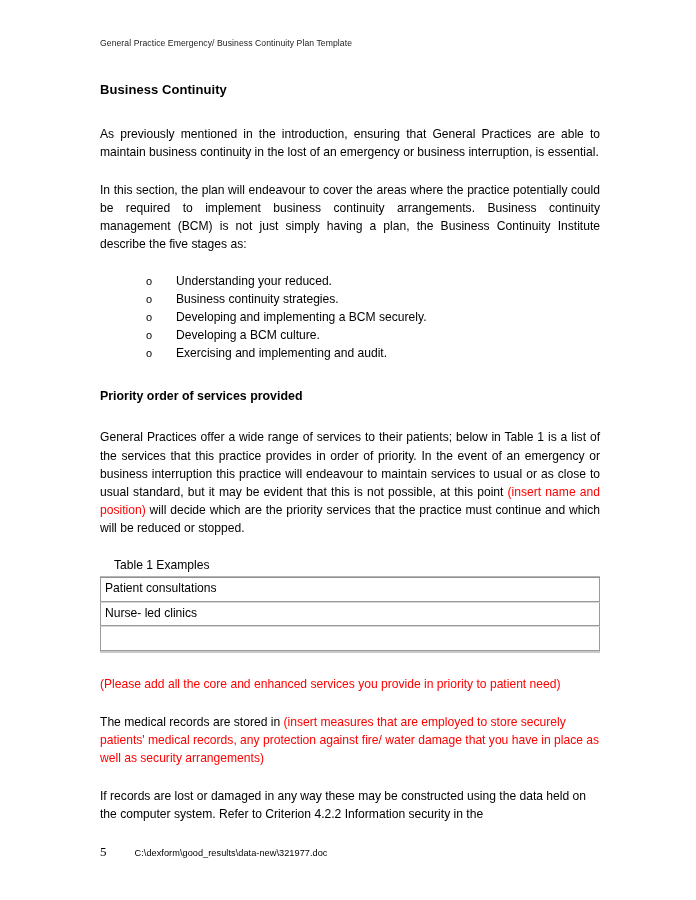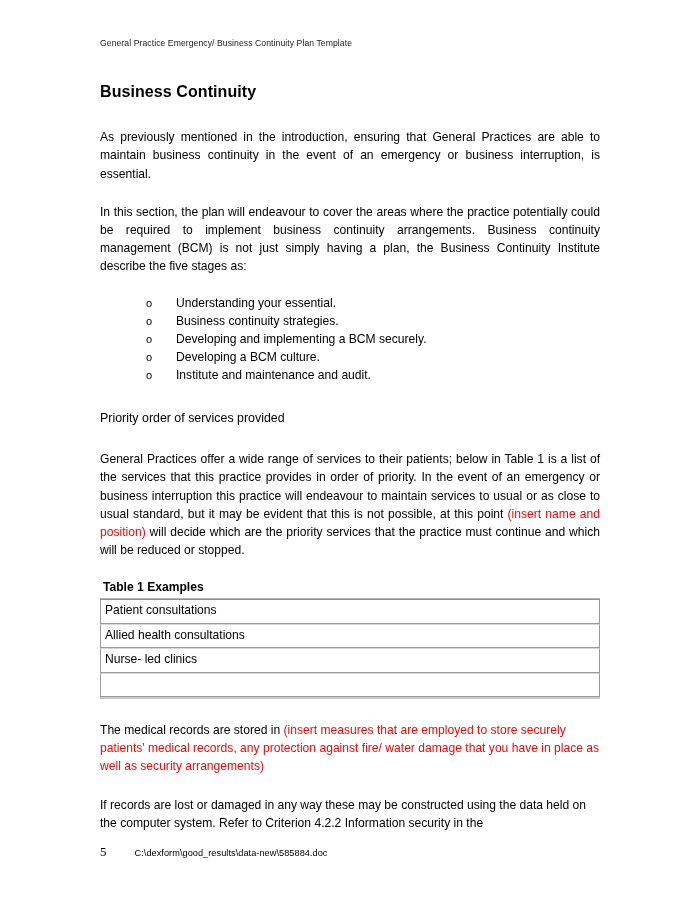--- a/index.html
+++ b/index.html
@@ -25,29 +25,29 @@
 
   .running-header {
     font-size: 8.6px;
     letter-spacing: 0.01em;
     color: #1a1a1a;
     margin: 0 0 34px 0;
     line-height: 1.2;
   }
 
   h1.doc-h {
-    font-size: 16px;
+    font-size: 13px;
     font-weight: bold;
     margin: 0 0 26px 0;
     line-height: 1.25;
     letter-spacing: 0.005em;
   }
   h2.doc-h2 {
     font-size: 12.4px;
-    font-weight: normal;
+    font-weight: bold;
     margin: 0 0 24px 0;
     line-height: 1.25;
   }
 
   p.body {
     font-size: 12.1px;
     line-height: 1.50;
     text-align: justify;
     margin: 0 0 20px 0;
   }
@@ -69,22 +69,21 @@
   ul.stage-list li .marker {
     position: absolute;
     left: 0;
     top: 0;
     font-size: 11px;
   }
 
   .table-caption {
     font-size: 12.1px;
     line-height: 1.4;
-    margin: 0 0 2px 3px;
-    font-weight: bold;
+    margin: 0 0 2px 14px;
   }
 
   table.svc-table {
     border-collapse: separate;
     border-spacing: 0;
     width: 100%;
     margin: 0 0 22px 0;
     border-top: 1px solid #b5b5b5;
     border-bottom: 2px solid #c9c9c9;
   }
@@ -119,59 +118,57 @@
 </style>
 </head>
 <body>
 
 <div class="page">
 
   <div class="running-header">General Practice Emergency/ Business Continuity Plan Template</div>
 
   <h1 class="doc-h">Business Continuity</h1>
 
-  <p class="body">As previously mentioned in the introduction, ensuring that General Practices are able to maintain business continuity in the event of an emergency or business interruption, is essential.</p>
+  <p class="body">As previously mentioned in the introduction, ensuring that General Practices are able to maintain business continuity in the lost of an emergency or business interruption, is essential.</p>
 
   <p class="body">In this section, the plan will endeavour to cover the areas where the practice potentially could be required to implement business continuity arrangements.  Business continuity management (BCM) is not just simply having a plan, the Business Continuity Institute describe the five stages as:</p>
 
   <ul class="stage-list">
-    <li><span class="marker">o</span><span>Understanding your essential.</span></li>
+    <li><span class="marker">o</span><span>Understanding your reduced.</span></li>
     <li><span class="marker">o</span><span>Business continuity strategies.</span></li>
     <li><span class="marker">o</span><span>Developing and implementing a BCM securely.</span></li>
     <li><span class="marker">o</span><span>Developing a BCM culture.</span></li>
-    <li><span class="marker">o</span><span>Institute and maintenance and audit.</span></li>
+    <li><span class="marker">o</span><span>Exercising and implementing and audit.</span></li>
   </ul>
 
   <h2 class="doc-h2">Priority order of services provided</h2>
 
   <p class="body"><span>General Practices offer a wide range of services to their patients; below in Table 1 is a list of the services that this practice provides in order of priority.  In the event of an emergency or business interruption this practice will endeavour to maintain services to usual or as close to usual standard, but it may be evident that this is not possible, at this point </span><span class="red">(insert name and position)</span><span> will decide which are the priority services that the practice must continue and which will be reduced or stopped.</span></p>
 
   <div class="table-caption">Table 1 Examples</div>
 
   <table class="svc-table">
     <tbody>
         <tr>
           <td>Patient consultations</td>
         </tr>
     <tr>
-          <td>Allied health consultations</td>
-        </tr>
-    <tr>
           <td>Nurse- led clinics</td>
         </tr>
     <tr>
           <td>&nbsp;</td>
         </tr>
   </tbody>
     </table>
 
+  <p class="body nojust red">(Please add all the core and enhanced services you provide in priority to patient need)</p>
 
 
   <p class="body nojust"><span>The medical records are stored in </span><span class="red">(insert measures that are employed to store securely patients' medical records, any protection against fire/ water damage that you have in place as well as security arrangements)</span></p>
 
   <p class="body nojust"><span>If records are lost or damaged in any way these may be constructed using the data held on the computer system. Refer to Criterion 4.2.2 Information security in the </span></p>
 
   <div class="footer">
     <span class="pageno">5</span>
-    <span class="path">C:\dexform\good_results\data-new\585884.doc</span>
+    <span class="path">C:\dexform\good_results\data-new\321977.doc</span>
   </div>
 
 </div>
 
 </body></html>

